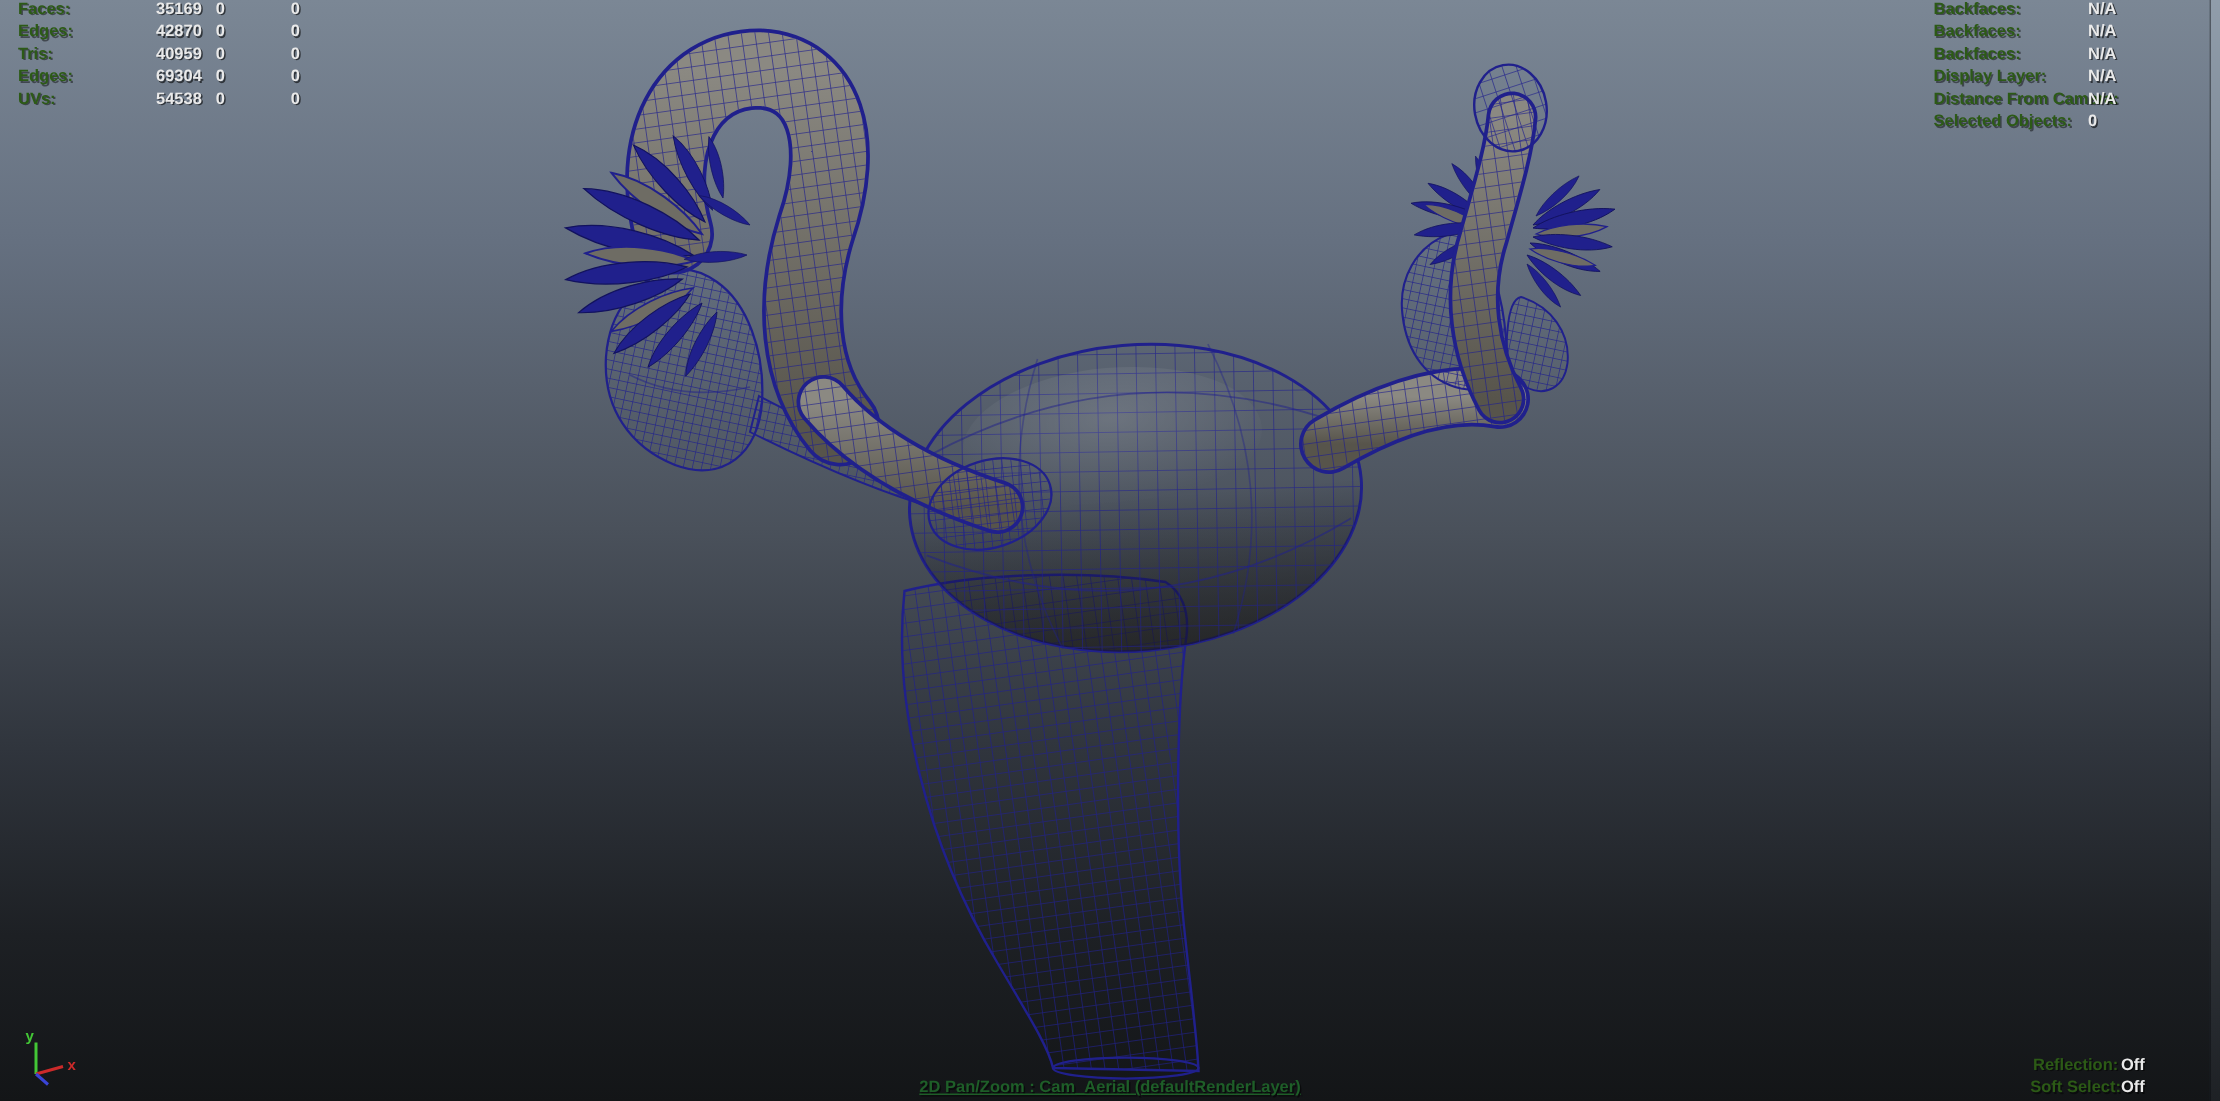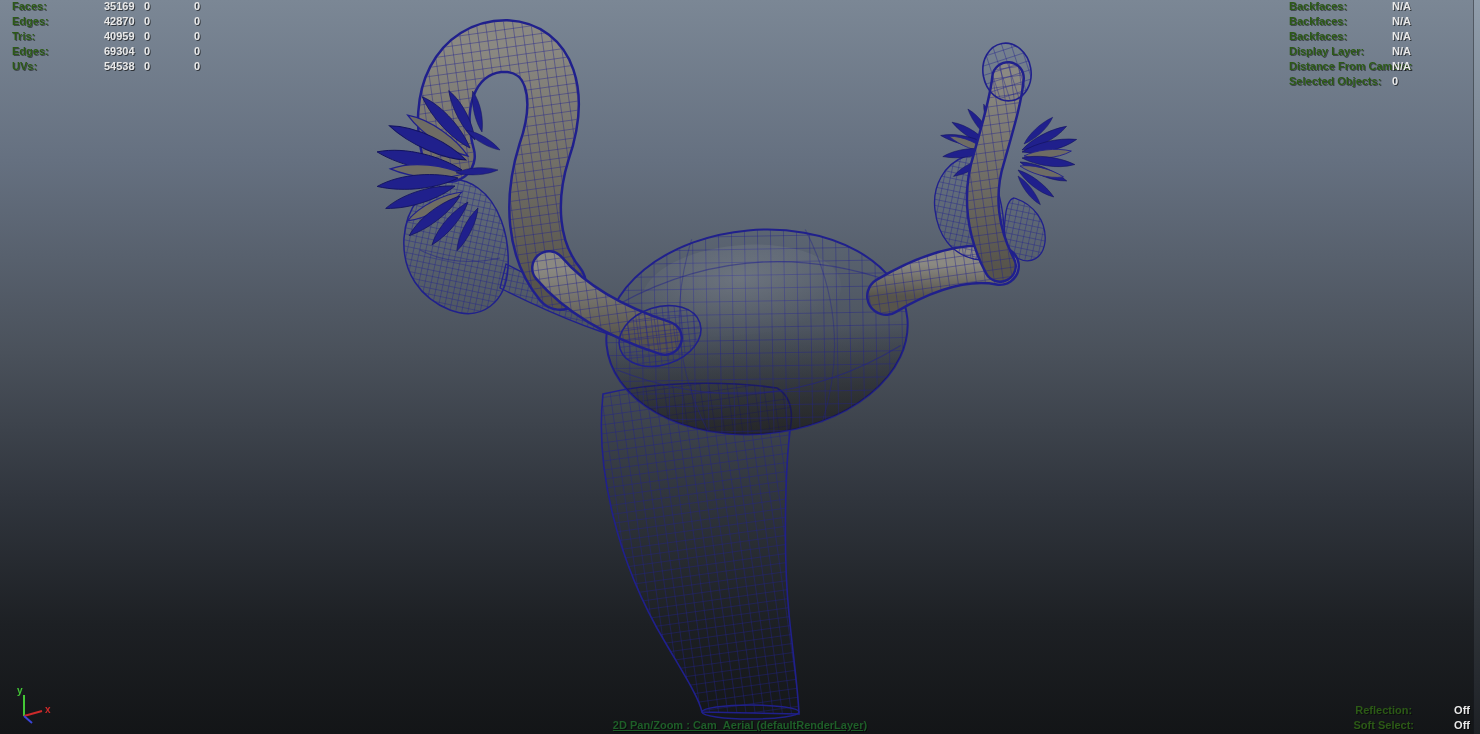--- a/index.html
+++ b/index.html
@@ -23,21 +23,21 @@
   
   .hud{position:absolute;font-size:11px;font-weight:bold;line-height:15px;white-space:nowrap;z-index:5;}
   .hud-label{color:var(--hud_label_green,#2c5a16);text-shadow:1px 1px 0 rgba(0,0,0,.45);}
   .hud-value{color:var(--hud_value,#e9e9e9);text-shadow:1px 1px 0 rgba(0,0,0,.6);}
   .hud-left{top:-1px;left:12px;display:grid;grid-template-columns:52px 38px 48px 50px;}
   .hud-left .num{text-align:right;margin-left:40px;}
   .hud-right{top:-1px;left:1289px;display:grid;grid-template-columns:103px auto;}
   .hud-cam{left:50%;transform:translateX(-50%);bottom:1px;color:var(--hud_camera_green,#1e5e28);text-shadow:1px 1px 0 rgba(0,0,0,.5);text-decoration:underline;}
   .hud-br{right:10px;bottom:1px;display:grid;grid-template-columns:auto 56px;}
   .hud-br .hud-label{text-align:center;}
-  .hud-br .hud-value{text-align:right;}
+  .hud-br .hud-value{}
   .right-strip{
     position:absolute;top:0;right:0;width:6px;height:734px;z-index:4;
     background:linear-gradient(180deg,#93a0ae 0%,#6a7480 40%,#3a4048 75%,#202327 100%);
     border-left:1px solid rgba(10,12,16,.5);opacity:.9;
   }
 </style>
 </head>
 <body>
 
 <div class="stage">

